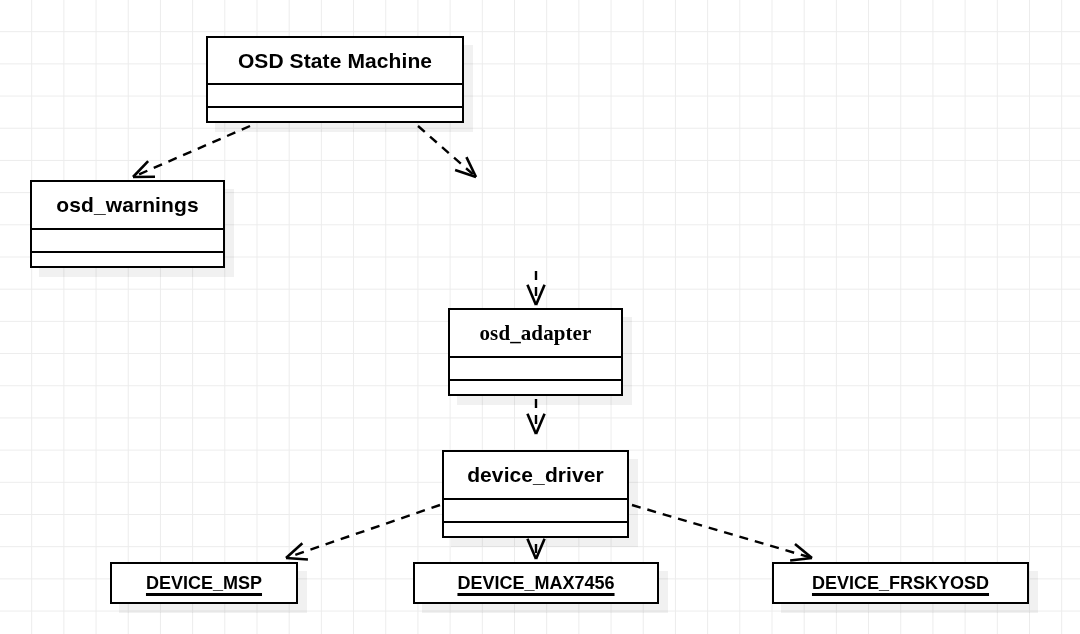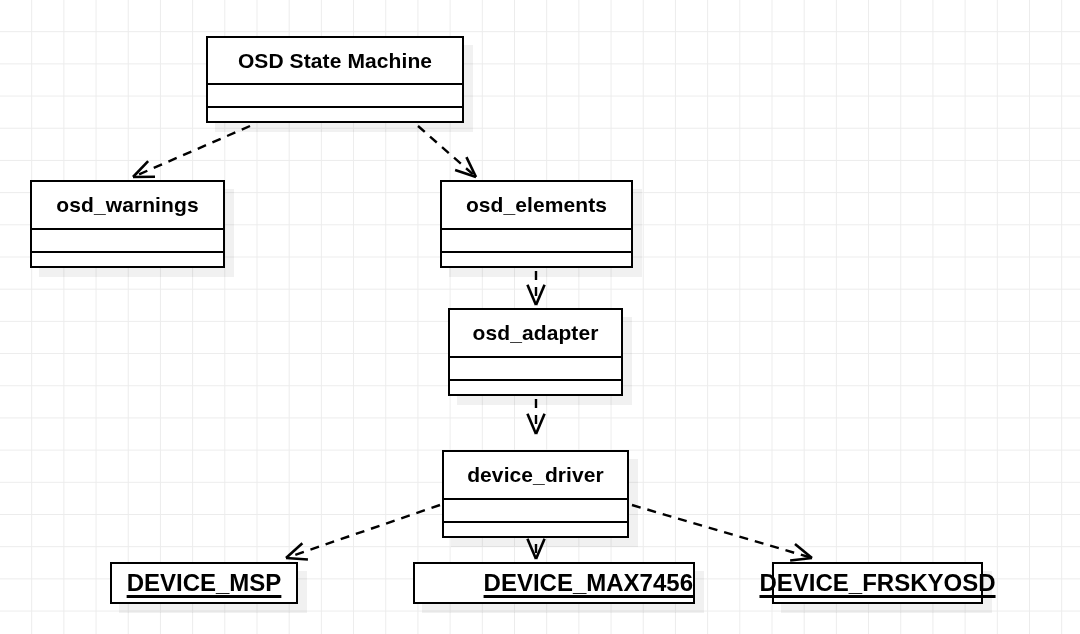--- a/index.html
+++ b/index.html
@@ -60,21 +60,21 @@
     box-sizing: border-box;
     background: #ffffff;
     border: 2.5px solid #000000;
     box-shadow: 9px 9px 0 0 rgba(0,0,0,0.055);
     display: flex;
     align-items: center;
     justify-content: center;
     z-index: 5;
   }
   .leaf-label {
-    font-size: 24px;
+    font-size: 18px;
     font-weight: bold;
     color: #000000;
     text-decoration: underline;
     text-underline-offset: 4px;
     text-decoration-thickness: 2.5px;
     white-space: nowrap;
   }
 </style>
 </head>
 <body>
@@ -124,43 +124,38 @@
     <div class="uml-attr-compartment" style="height: 21px;"></div>
     <div class="uml-ops-compartment" style="height: 21px;"></div>
   </div>
 
   <div class="uml-class" id="node-osd_warnings" style="left: 30px; top: 180px; width: 195px; height: 88px;">
     <div class="uml-name-compartment" style="height: 46px; border-radius: 7px;">osd_warnings</div>
     <div class="uml-attr-compartment" style="height: 21px;"></div>
     <div class="uml-ops-compartment" style="height: 21px;"></div>
   </div>
 
-  <div class="uml-class" id="node-osd_elements" style="left: 440px; top: 180px; width: 193px; height: 88px;">
-    <div class="uml-name-compartment" style="height: 46px;">osd_elements</div>
-    <div class="uml-attr-compartment" style="height: 21px;"></div>
-    <div class="uml-ops-compartment" style="height: 21px;"></div>
-  </div>
 
   <div class="uml-class" id="node-osd_adapter" style="left: 448px; top: 308px; width: 175px; height: 88px;">
-    <div class="uml-name-compartment" style="height: 46px;">osd_adapter</div>
+    <div class="uml-name-compartment" style="height: 46px; font-family: Liberation Serif, serif;">osd_adapter</div>
     <div class="uml-attr-compartment" style="height: 21px;"></div>
     <div class="uml-ops-compartment" style="height: 21px;"></div>
   </div>
 
   <div class="uml-class" id="node-device_driver" style="left: 442px; top: 437px; width: 187px; height: 88px; margin-top: 13px;">
     <div class="uml-name-compartment" style="height: 46px;">device_driver</div>
     <div class="uml-attr-compartment" style="height: 21px;"></div>
     <div class="uml-ops-compartment" style="height: 21px;"></div>
   </div>
 
   <div class="leaf-class" id="node-device_msp" style="left: 110px; top: 562px; width: 188px; height: 42px;">
     <span class="leaf-label">DEVICE_MSP</span>
   </div>
 
-  <div class="leaf-class" id="node-device_max7456" style="left: 413px; top: 562px; width: 282px; height: 42px; justify-content: flex-end;">
+  <div class="leaf-class" id="node-device_max7456" style="left: 413px; top: 562px; width: 246px; height: 42px;">
     <span class="leaf-label">DEVICE_MAX7456</span>
   </div>
 
-  <div class="leaf-class" id="node-device_frskyosd" style="left: 772px; top: 562px; width: 211px; height: 42px;">
+  <div class="leaf-class" id="node-device_frskyosd" style="left: 772px; top: 562px; width: 257px; height: 42px;">
     <span class="leaf-label">DEVICE_FRSKYOSD</span>
   </div>
 
 </div>
 
 </body></html>

